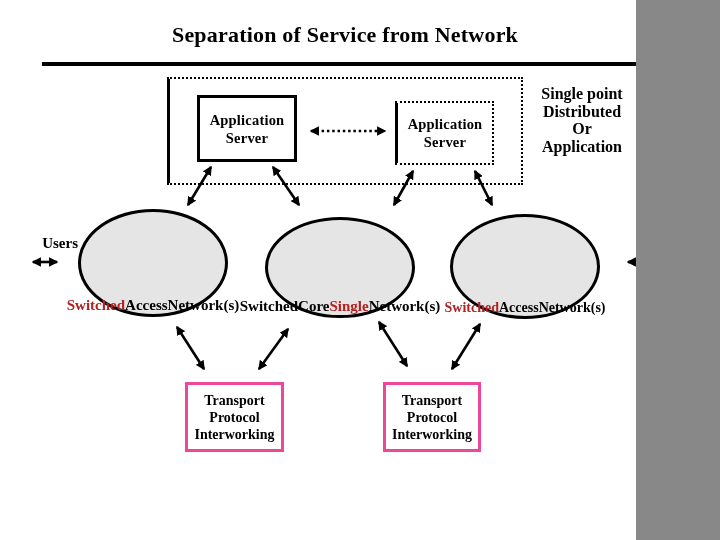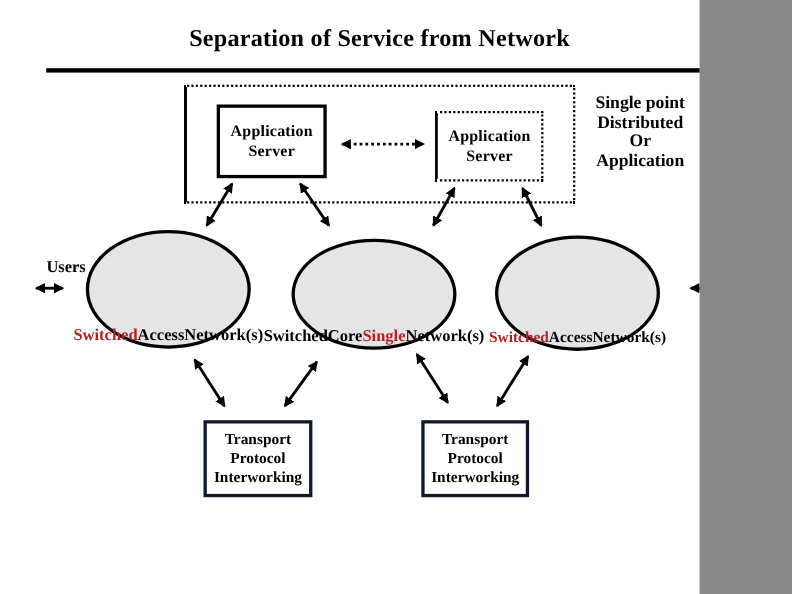--- a/index.html
+++ b/index.html
@@ -32,21 +32,21 @@
     border:3px solid #000;border-radius:50%;background:#e5e5e5;
     display:flex;flex-direction:row;justify-content:center;align-items:flex-end;
     text-align:center;font-weight:bold;z-index:3;
   }
   .ellipse-left{left:78px;top:209px;width:144px;height:102px;font-size:15px;line-height:17.5px;}
   .ellipse-mid{left:265px;top:217px;width:144px;height:95px;font-size:15px;line-height:18px;}
   .ellipse-right{left:450px;top:214px;width:144px;height:99px;font-size:14px;line-height:17.5px;}
   .users-label{font-size:15px;font-weight:bold;text-align:right;width:60px;z-index:3;}
   .users-left{left:18px;top:235px;}
   .users-right{left:612px;top:237px;}
-  .transport-box{font-size:14px;line-height:17px;border:3px solid #0f172a;}
+  .transport-box{font-size:14px;line-height:17px;border:3px solid #ec4899;}
   .transport-left{left:185px;top:382px;width:93px;height:64px;}
   .transport-right{left:383px;top:382px;width:92px;height:64px;}
   .red{color:#B22222;}
   .page-number{left:648px;top:488px;font-size:13px;z-index:3;}
   svg.connectors{left:0;top:0;z-index:2;}
   svg .c{stroke:#000;stroke-width:2.6;fill:none;}
 </style>
 </head>
 <body>
 

